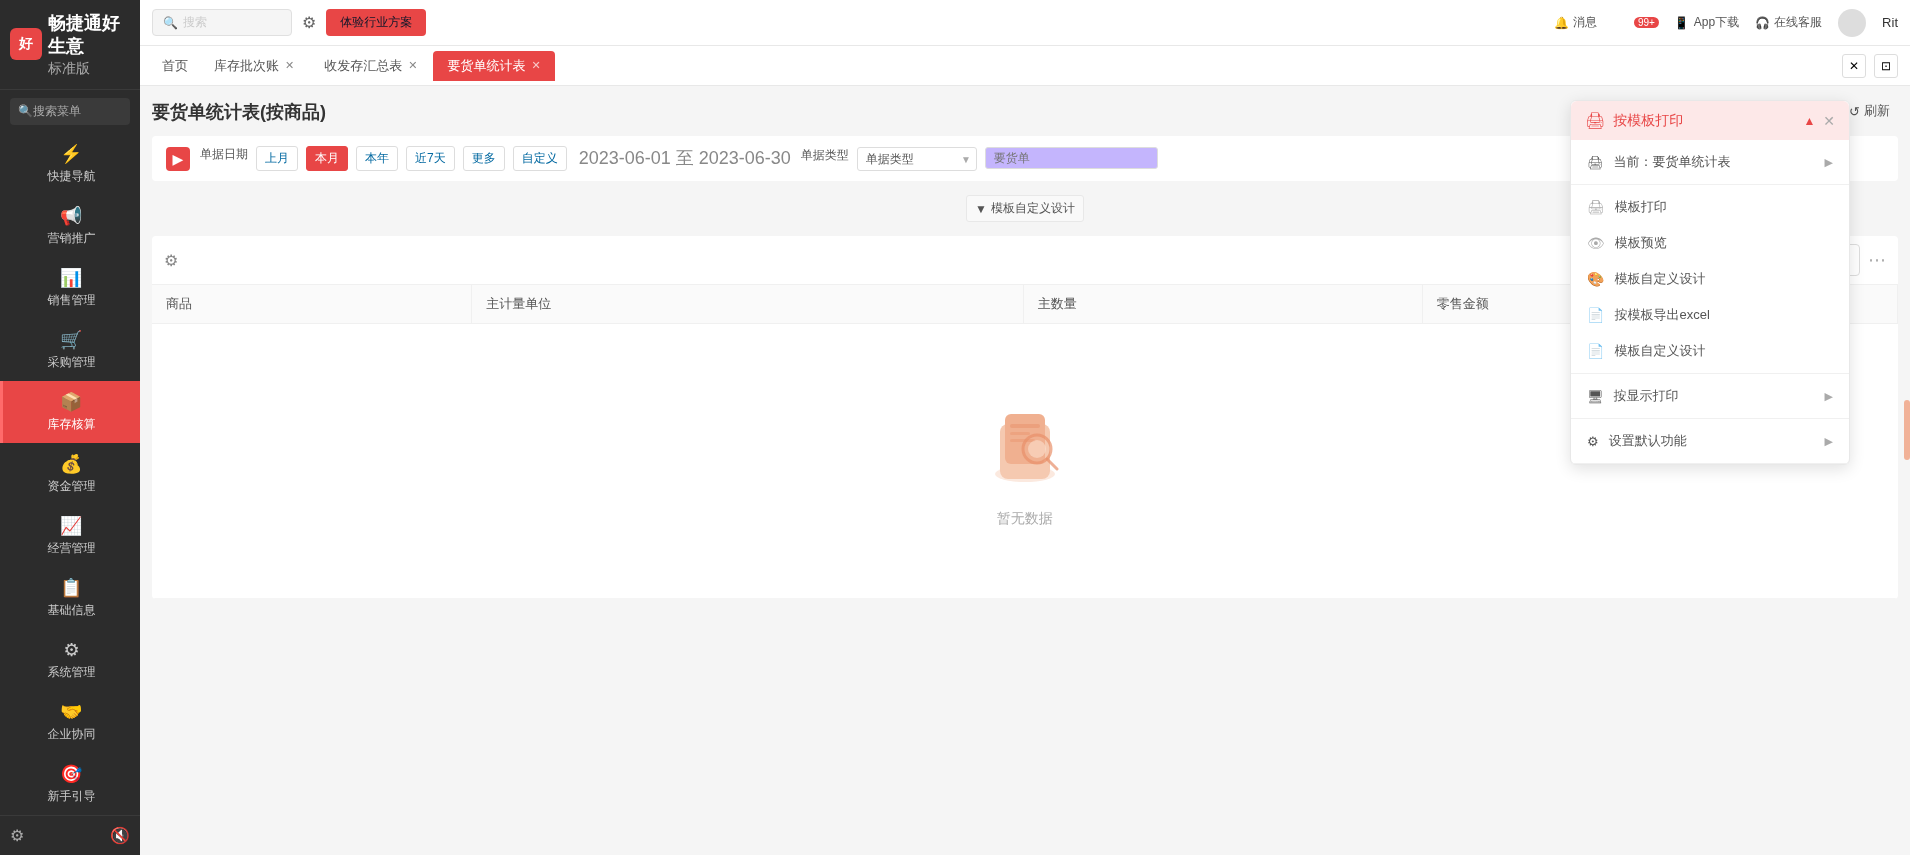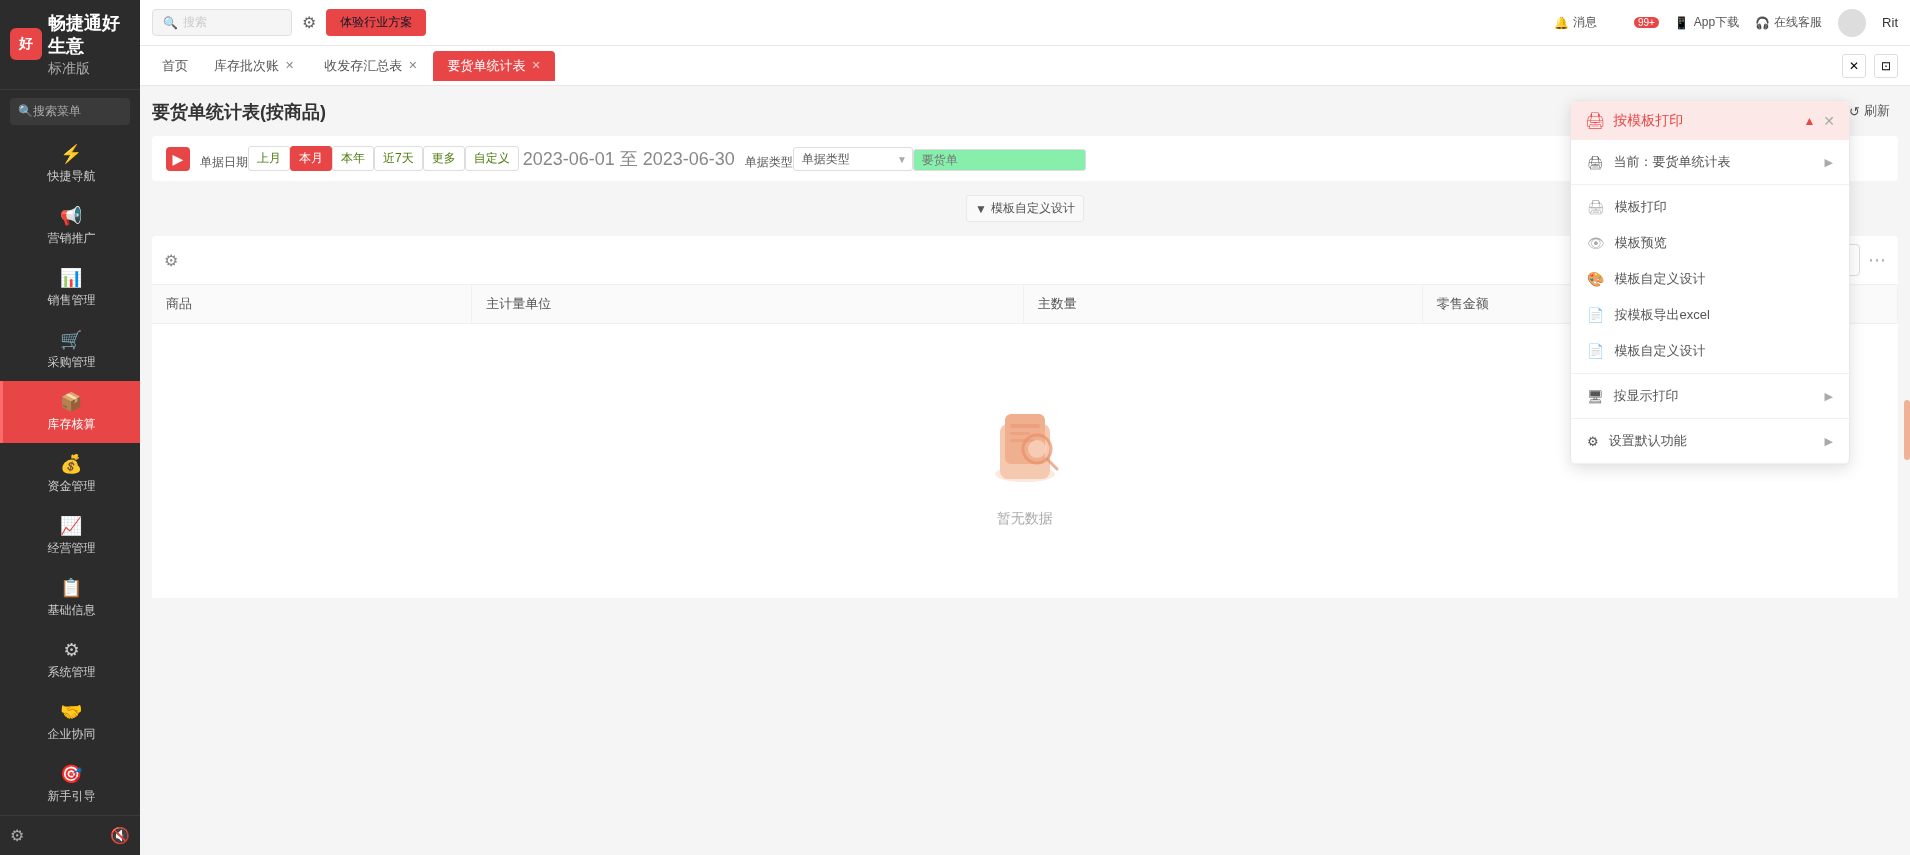--- a/index.html
+++ b/index.html
@@ -236,30 +236,30 @@
       background: #e84646;
       color: white;
       border: none;
       border-radius: 4px;
       cursor: pointer;
       font-size: 14px;
       display: flex;
       align-items: center;
       justify-content: center;
     }
-    .filter-row { display: flex; align-items: flex-end; flex-wrap: wrap; }
+    .filter-row { display: flex; align-items: flex-start; gap: 8px; flex-wrap: wrap; }
     .filter-label { font-size: 12px; color: #555; white-space: nowrap; }
     .date-btn {
       padding: 3px 8px;
       font-size: 12px;
       border: 1px solid #ddd;
       background: white;
       border-radius: 3px;
       cursor: pointer;
-      color: #4d7c0f;
+      color: #0369a1;
     }
     .date-btn.active {
       background: #e84646;
       color: white;
       border-color: #e84646;
     }
     .date-range { font-size: 18px; color: #888; margin-left: 4px; }
     .filter-select {
       border: 1px solid #ddd;
       border-radius: 3px;
@@ -269,21 +269,21 @@
       background: white;
       appearance: none;
       min-width: 120px;
       cursor: pointer;
     }
     .filter-input-wrap {
       display: flex;
       align-items: center;
       border: 1px solid #ddd;
       border-radius: 3px;
-      background: #86efac;
+      background: #c4b5fd;
       padding: 3px 8px;
       min-width: 150px;
     }
     .filter-input-wrap input {
       border: none;
       outline: none;
       font-size: 12px;
       color: #555;
       width: 100%;
       background: transparent;

